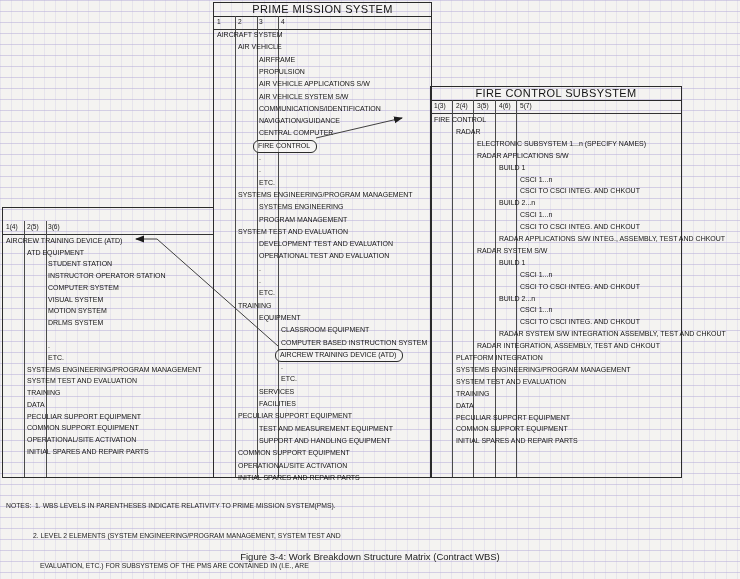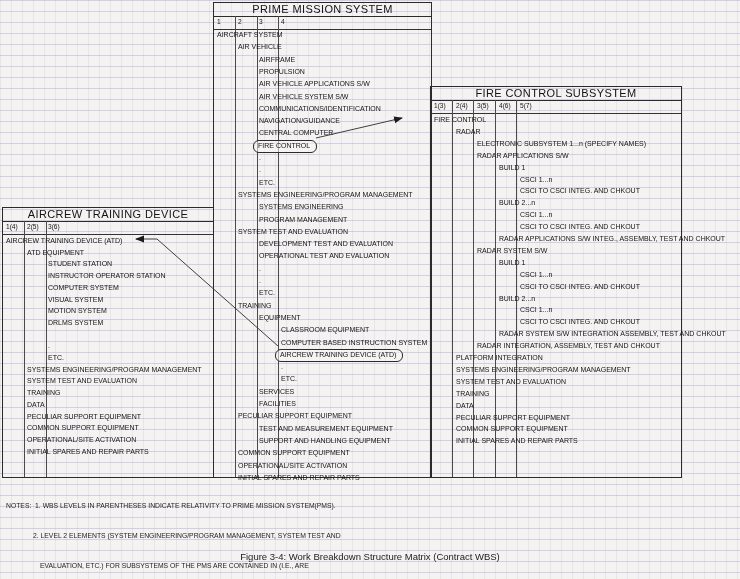--- a/index.html
+++ b/index.html
@@ -82,21 +82,20 @@
       <div class="row" style="top: 397px; left: 45px;">FACILITIES</div>
       <div class="row" style="top: 409.3px; left: 24px;">PECULIAR SUPPORT EQUIPMENT</div>
       <div class="row" style="top: 421.6px; left: 45px;">TEST AND MEASUREMENT EQUIPMENT</div>
       <div class="row" style="top: 433.9px; left: 45px;">SUPPORT AND HANDLING EQUIPMENT</div>
       <div class="row" style="top: 446.2px; left: 24px;">COMMON SUPPORT EQUIPMENT</div>
       <div class="row" style="top: 458.5px; left: 24px;">OPERATIONAL/SITE ACTIVATION</div>
       <div class="row" style="top: 470.8px; left: 24px;">INITIAL SPARES AND REPAIR PARTS</div>
     </div>
 
   <div class="wbs-box" id="atd-box">
-    <div class="box-title">AIRCREW TRAINING DEVICE</div>
     <div class="hdr-band">
         <span class="colhead" style="left: 3px;">1(4)</span>
         <span class="colhead" style="left: 24px;">2(5)</span>
         <span class="colhead" style="left: 45px;">3(6)</span>
       </div>
   <div class="vline" style="left: 21px;"></div>
       <div class="vline" style="left: 42.5px;"></div>
       <div class="row" style="top: 29px; left: 3px;">AIRCREW TRAINING DEVICE (ATD)</div>
       <div class="row" style="top: 40.7px; left: 24px;">ATD EQUIPMENT</div>
       <div class="row" style="top: 52.4px; left: 45px;">STUDENT STATION</div>

